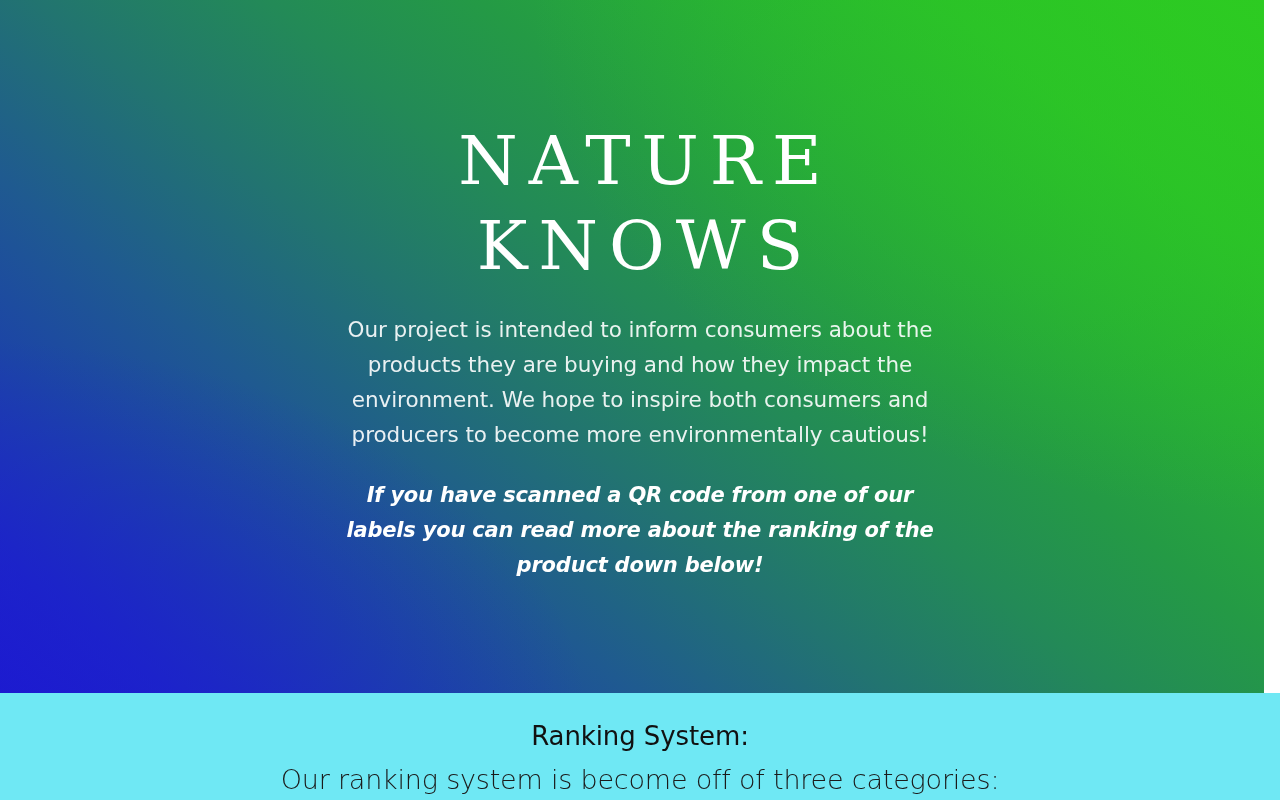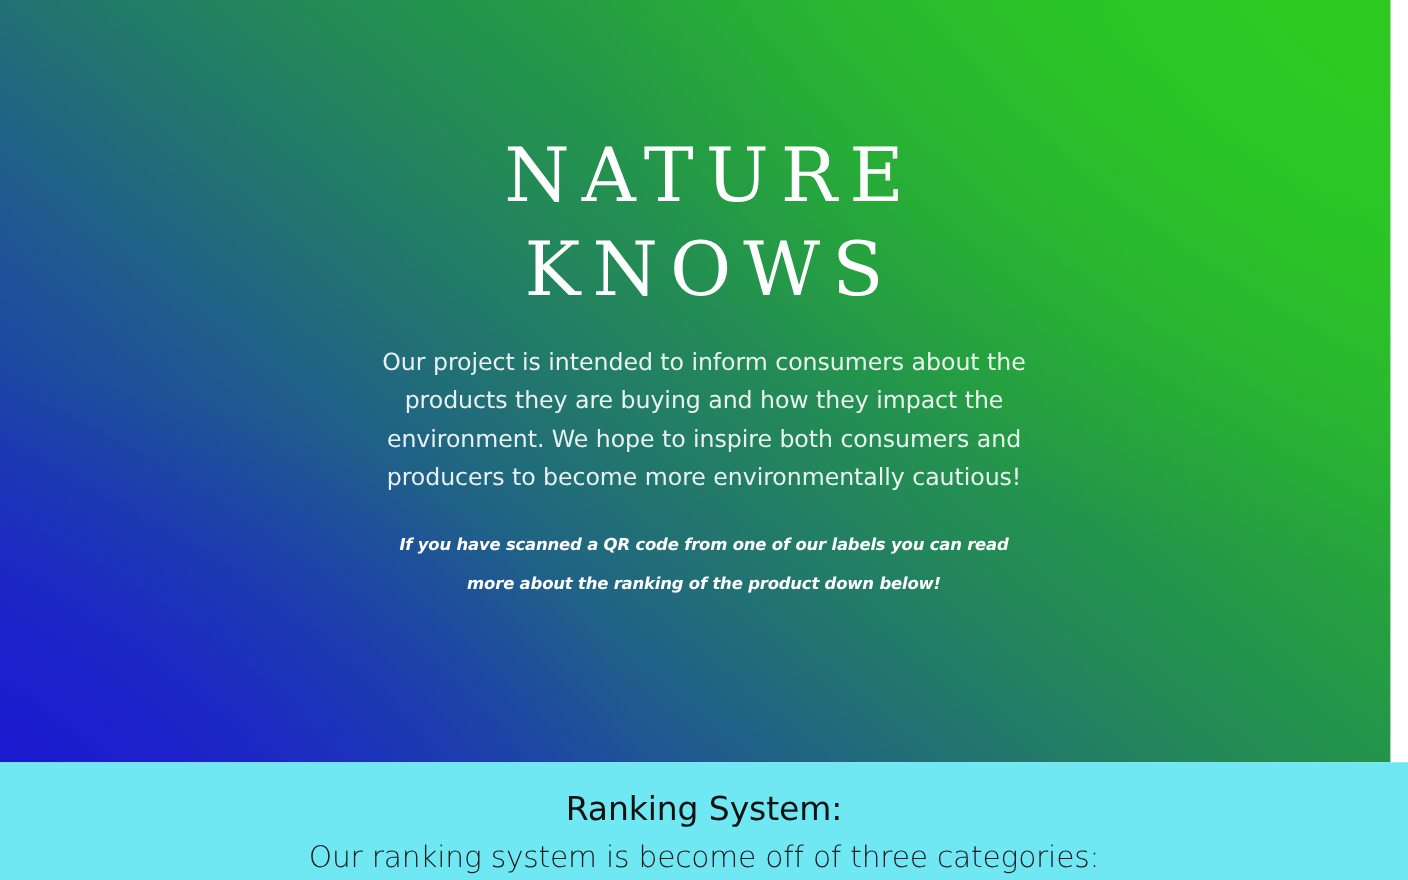--- a/index.html
+++ b/index.html
@@ -85,21 +85,21 @@
     color: rgba(255,255,255,0.90);
     letter-spacing: -0.05px;
   }
 
   #qr-note {
     margin: 26px auto 0 auto;
     width: 600px;
     font-family: "DejaVu Sans", "Liberation Sans", sans-serif;
     font-style: italic;
     font-weight: 700;
-    font-size: 15px;
+    font-size: 21px;
     line-height: 35px;
     color: #ffffff;
     letter-spacing: -0.2px;
   }
 
   
   #ranking-section {
     position: absolute;
     left: 0;
     top: 693px;
@@ -107,21 +107,21 @@
     height: 107px;
     background: #6fe8f4;
     text-align: center;
     overflow: hidden;
   }
 
   #ranking-heading {
     margin-top: 27px;
     font-family: "DejaVu Sans", "Liberation Sans", sans-serif;
     font-weight: 400;
-    font-size: 30px;
+    font-size: 26px;
     line-height: 32px;
     color: #111111;
     letter-spacing: -0.1px;
   }
 
   #ranking-subtitle {
     margin-top: 11px;
     font-family: "DejaVu Sans", "Liberation Sans", sans-serif;
     font-weight: 300;
     font-size: 27px;

